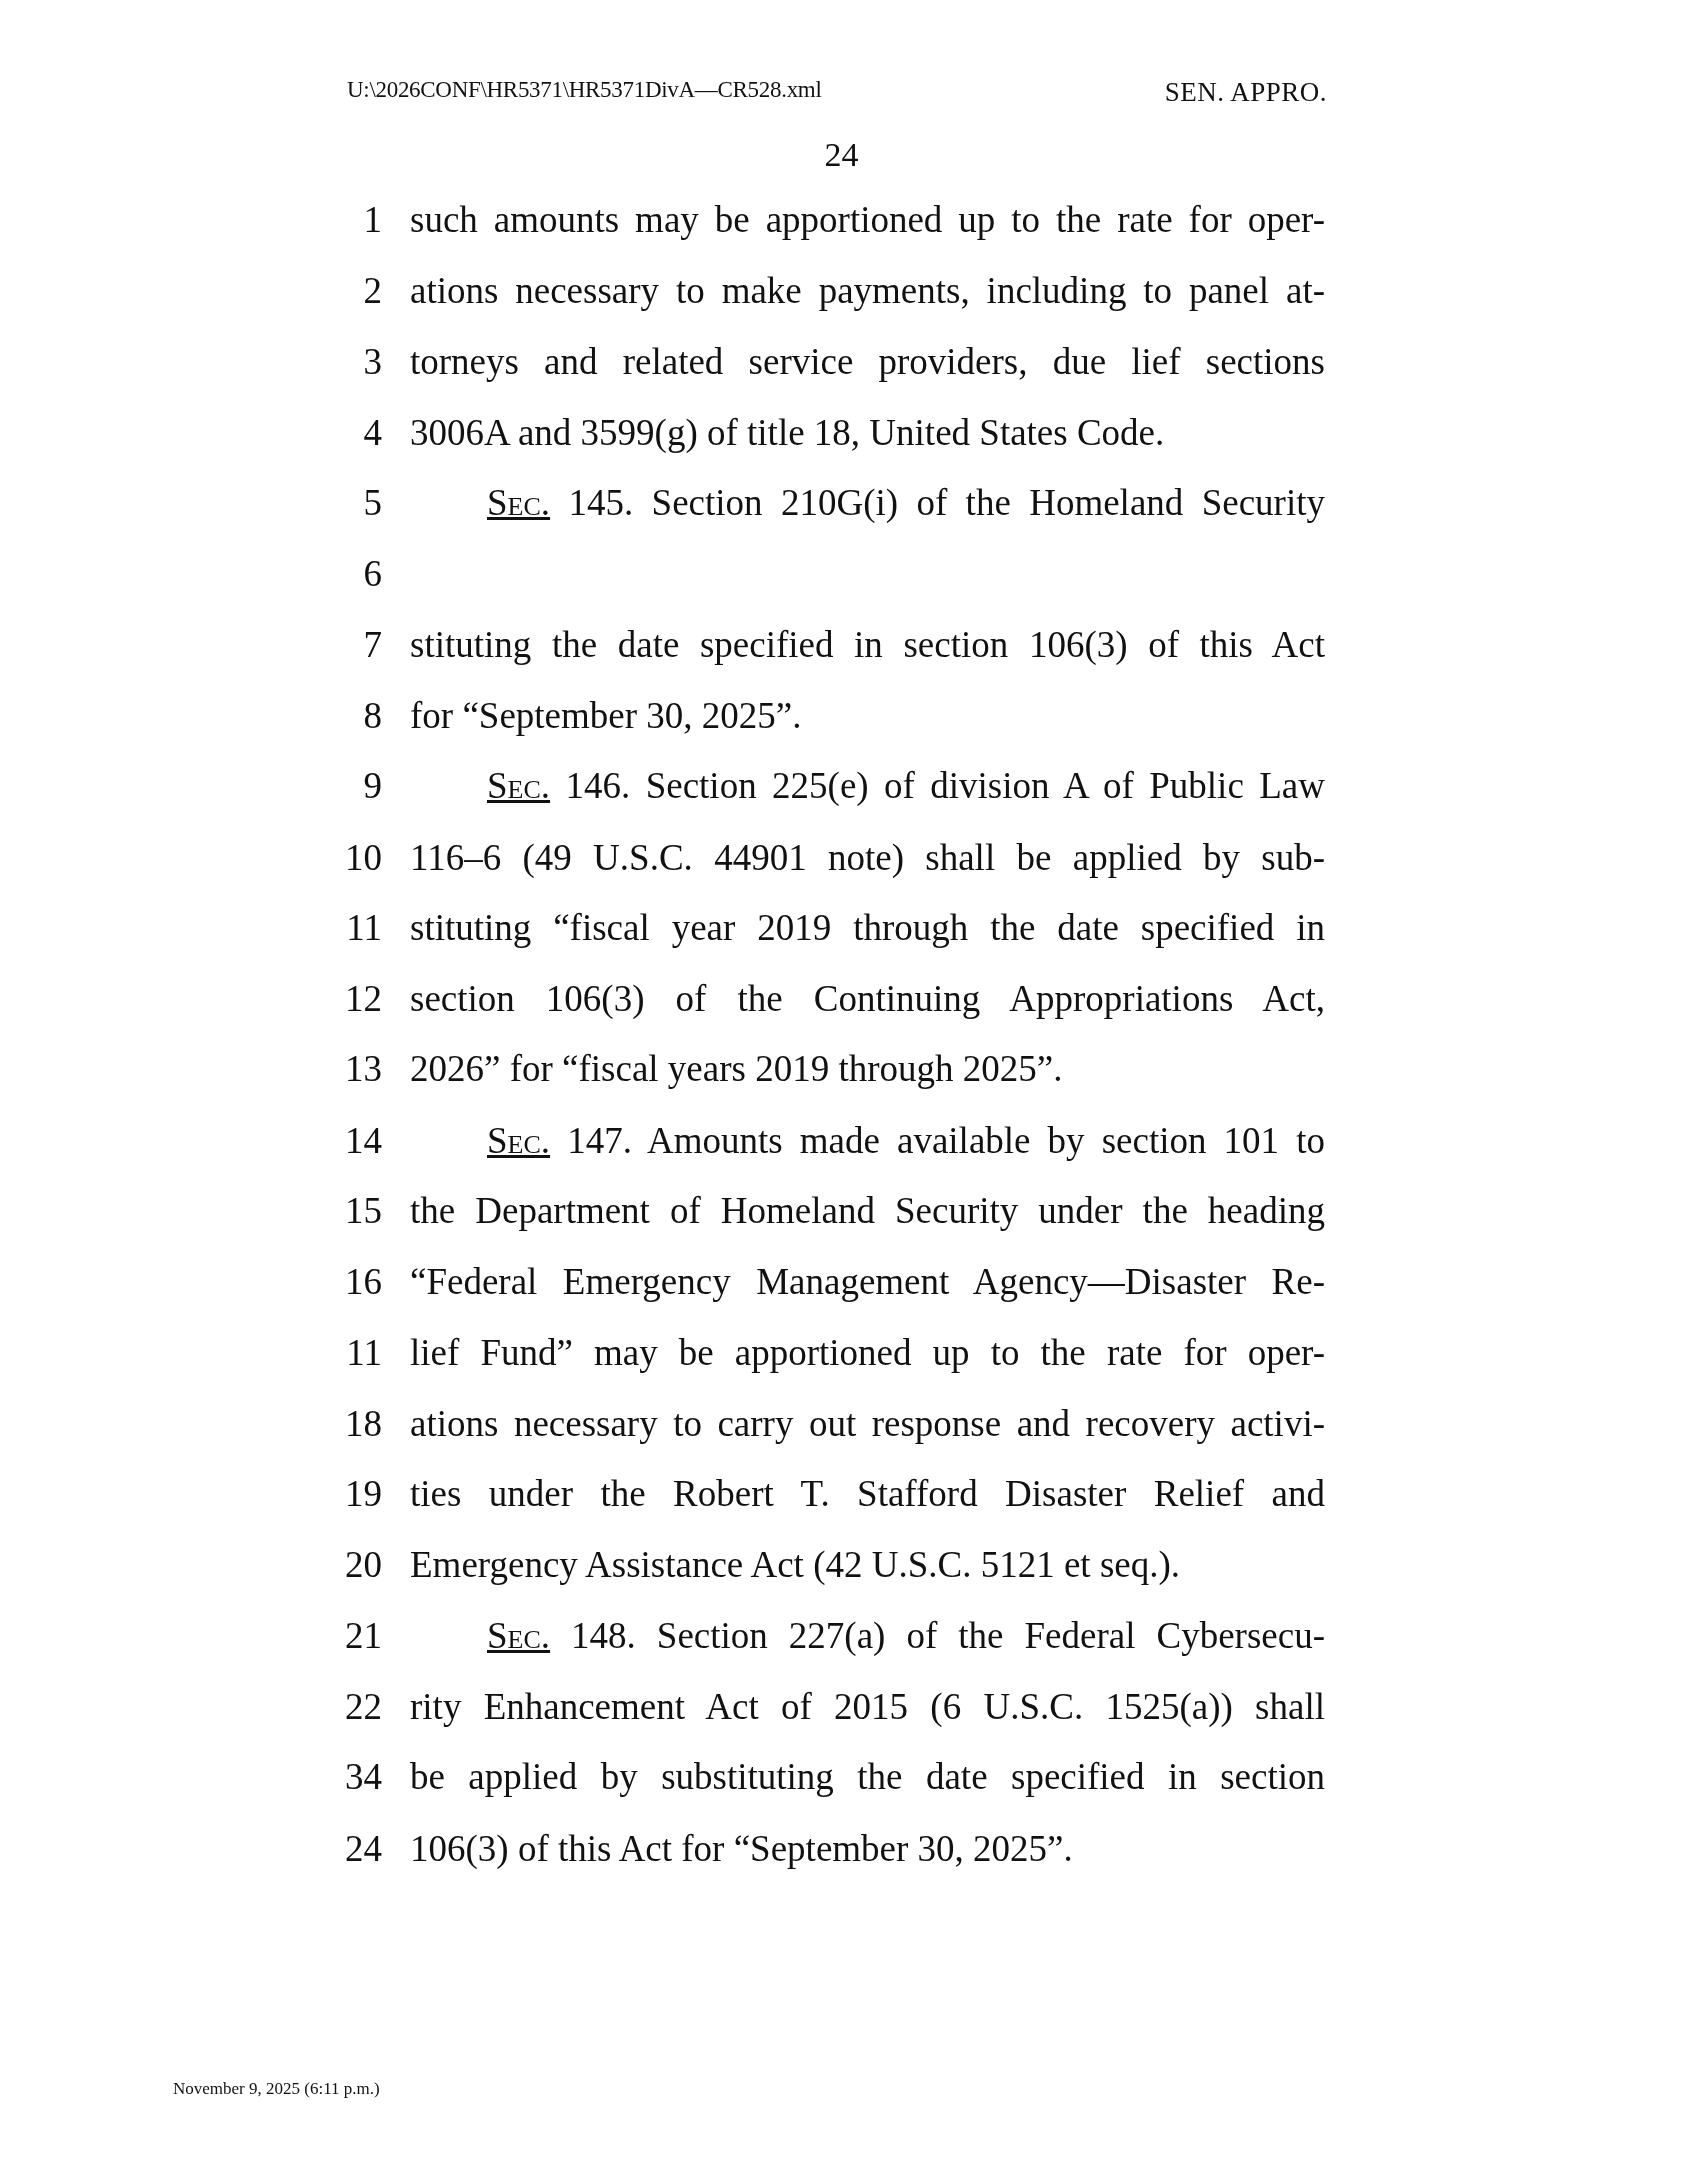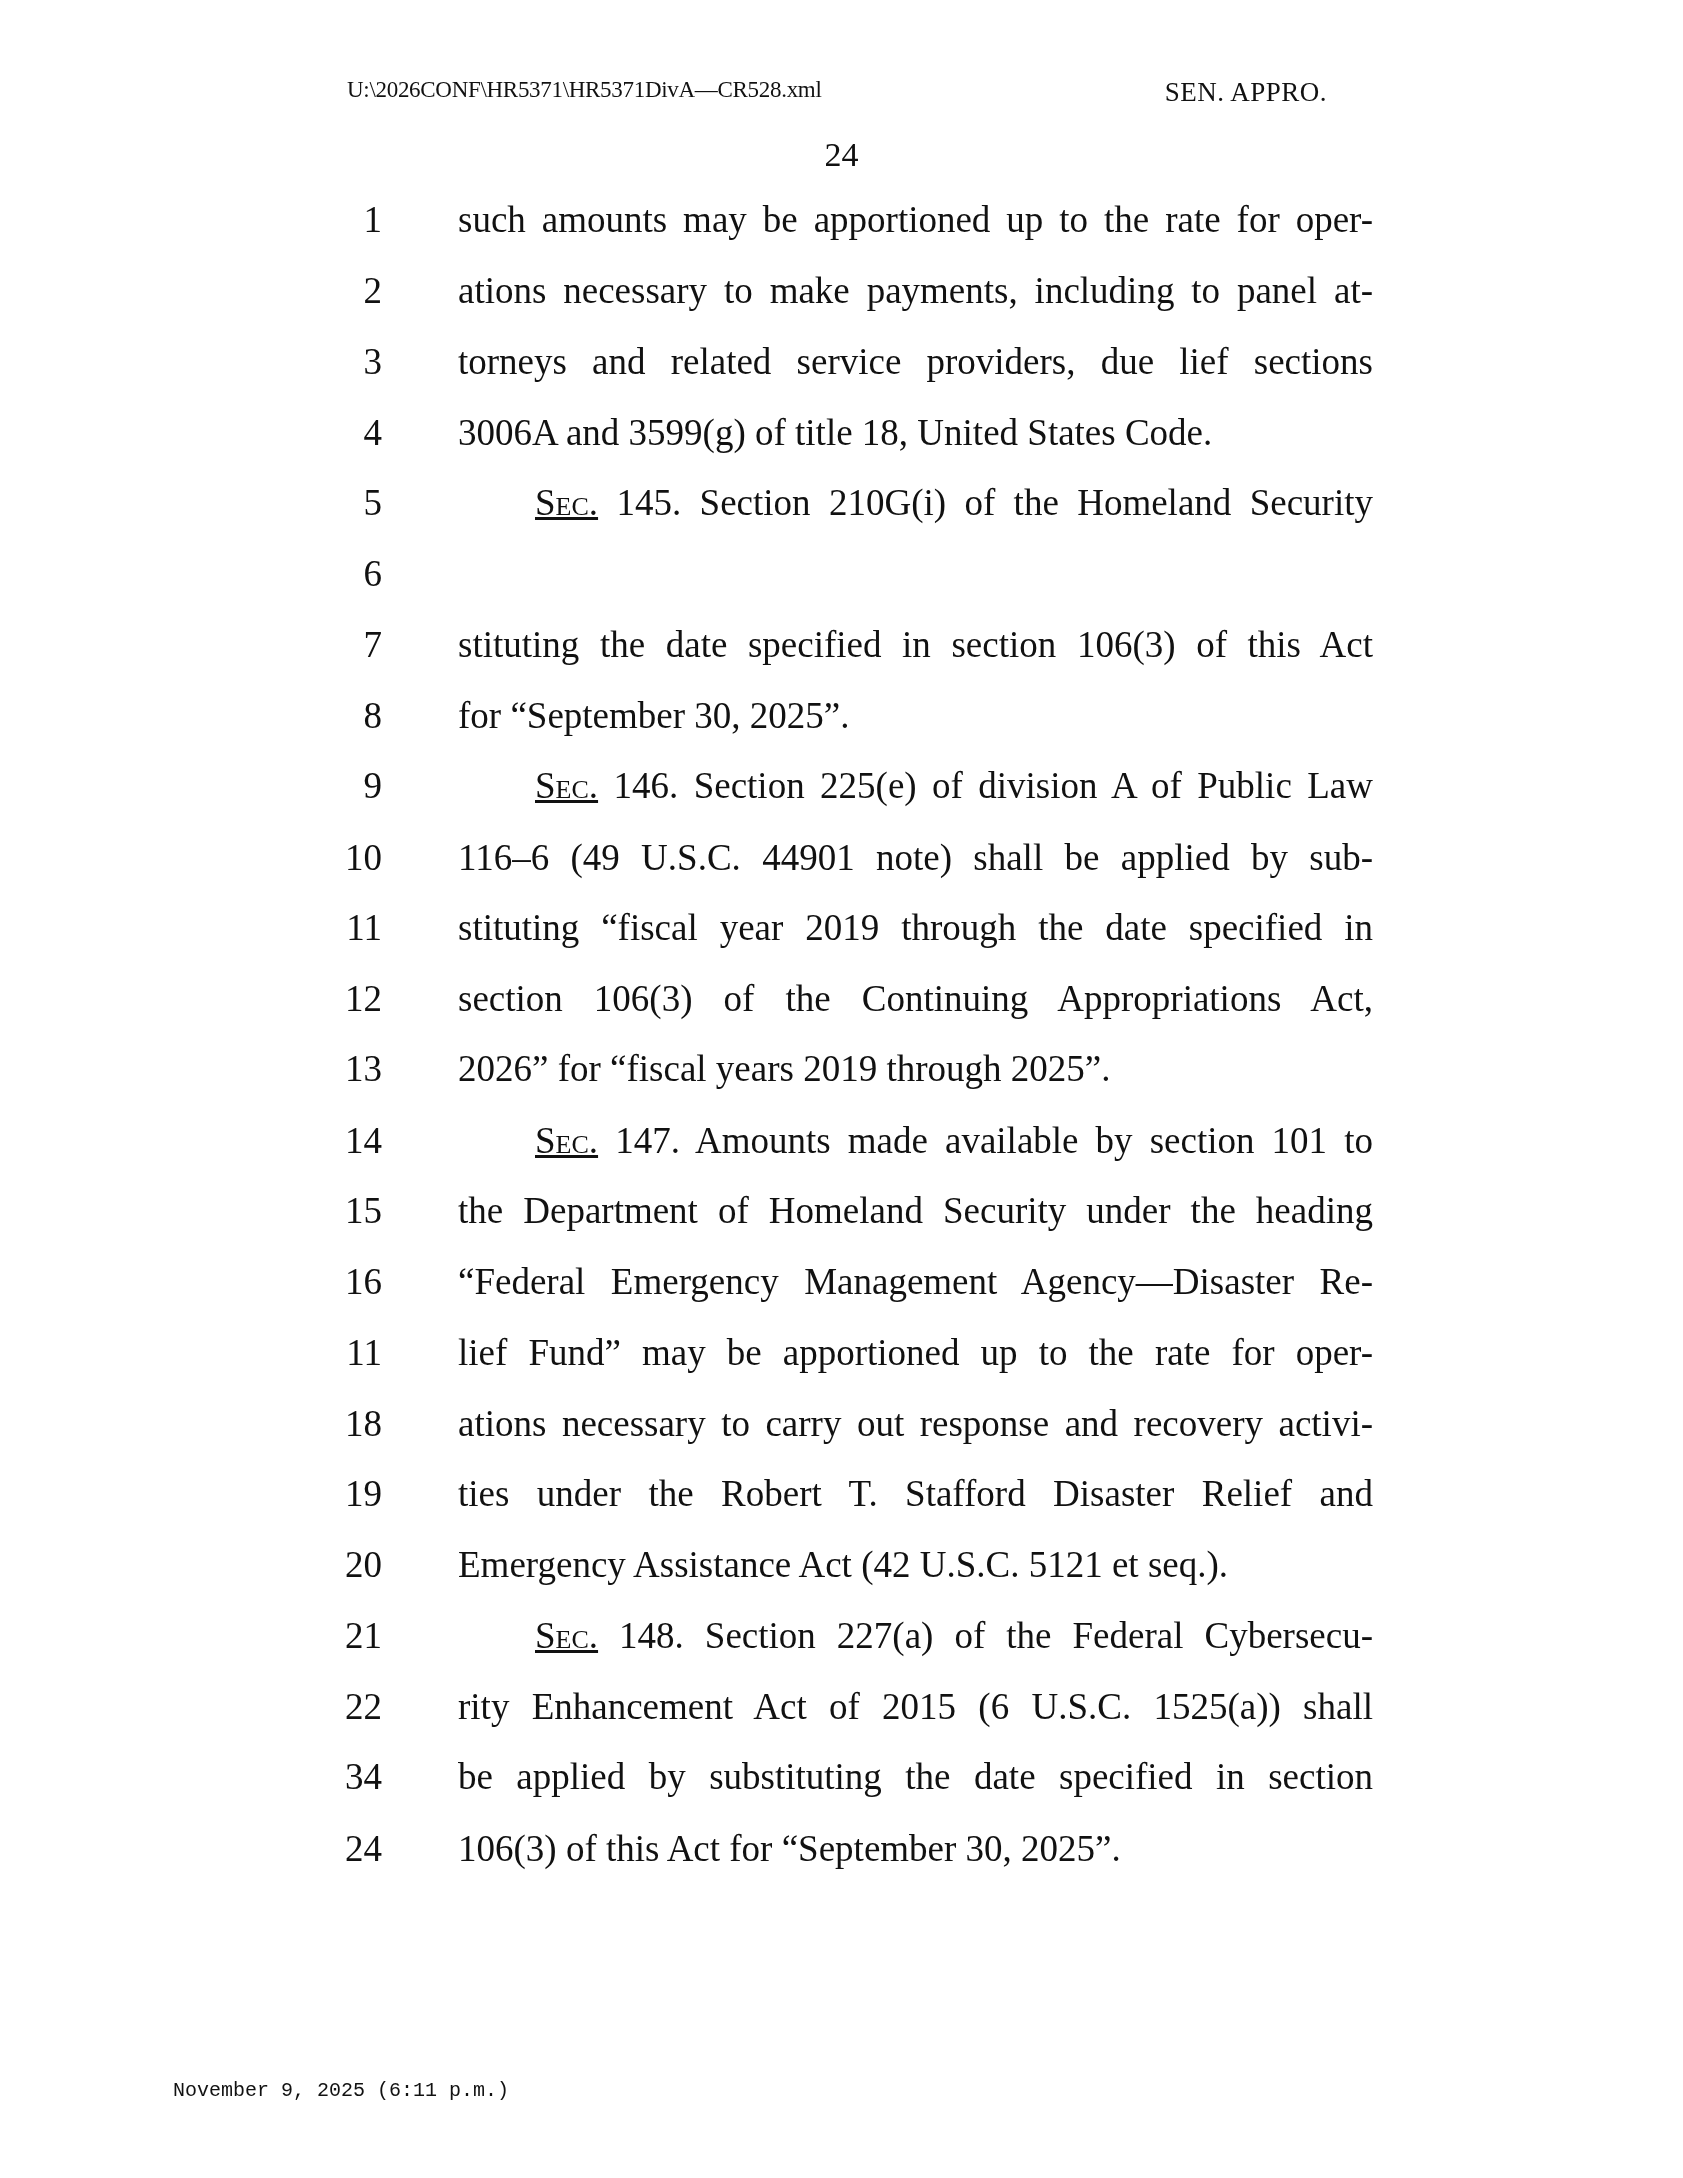--- a/index.html
+++ b/index.html
@@ -4,25 +4,25 @@
 <style>
   html, body { margin: 0; padding: 0; background: #ffffff; }
   body { width: 1683px; height: 2178px; position: relative; overflow: hidden; color: #111; }
   .serif { font-family: "Liberation Serif", "DejaVu Serif", serif; }
   .hdr-left { position: absolute; left: 347px; top: 77px; font-size: 23px; letter-spacing: -0.3px; }
   .hdr-right { position: absolute; right: 356px; top: 77px; font-size: 27px; letter-spacing: 0.5px; text-align: right; }
   .page-num { position: absolute; left: 0; width: 1683px; top: 136px; text-align: center; font-size: 34px; }
   .lines { position: absolute; left: 0; top: 0; width: 1683px; }
   .line { position: absolute; left: 0; width: 1683px; height: 48px; font-size: 37px; line-height: 48px; }
   .ln { position: absolute; left: 297px; width: 85px; text-align: right; }
-  .txt { position: absolute; left: 410px; width: 915px; text-align: justify; text-align-last: justify; white-space: nowrap; margin-left: 48px; }
+  .txt { position: absolute; left: 410px; width: 915px; text-align: justify; text-align-last: justify; white-space: nowrap; }
   .txt.last { text-align-last: left; }
   .txt.indent { left: 487px; width: 838px; }
   .sc { font-variant: small-caps; text-decoration: underline; }
-  .footer { position: absolute; left: 173px; top: 2079px; font-family: Liberation Mono, monospace; font-size: 20px; color: #111; }
+  .footer { position: absolute; left: 173px; top: 2079px; font-family: Liberation Serif, serif; font-size: 17px; color: #111; }
 </style>
 </head>
 <body>
 
 <div class="serif hdr-left">U:\2026CONF\HR5371\HR5371DivA—CR528.xml</div>
 <div class="serif hdr-right">SEN. APPRO.</div>
 <div class="serif page-num">24</div>
 
 <div class="lines serif">
 

